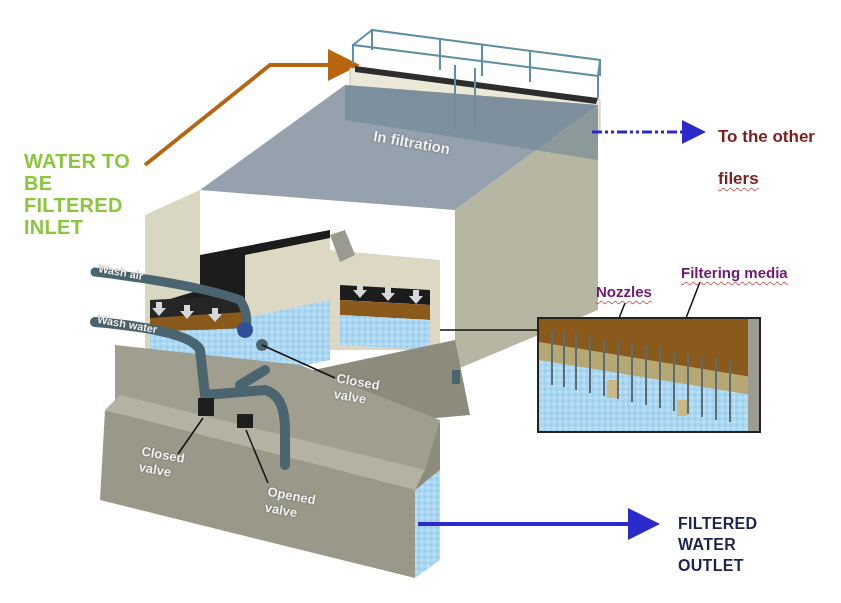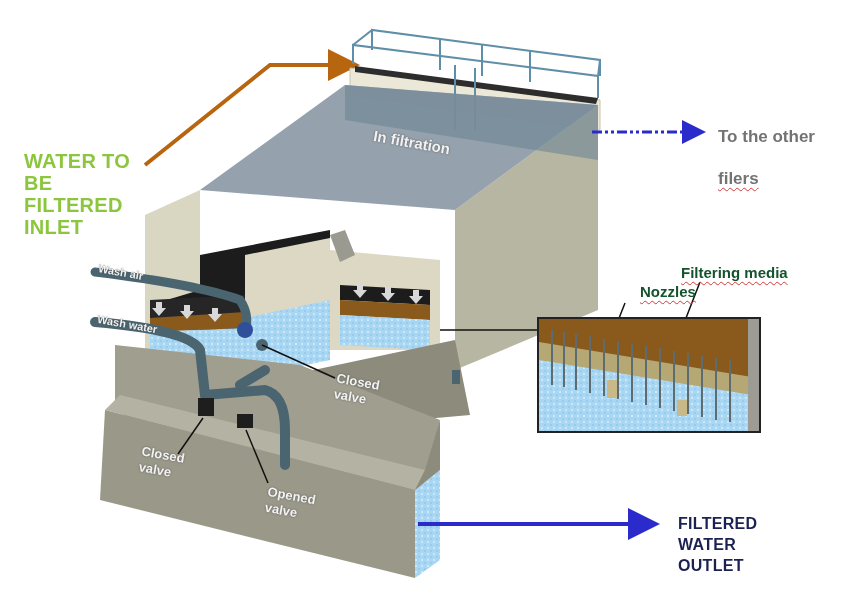--- a/index.html
+++ b/index.html
@@ -1,23 +1,23 @@
 <!DOCTYPE html>
 <html><head>
 <meta charset="utf-8">
 <style>
   html, body { margin: 0; padding: 0; background: #ffffff; }
   body { width: 841px; height: 603px; position: relative; overflow: hidden; font-family: "Liberation Sans", sans-serif; }
   #stage { position: absolute; left: 0; top: 0; width: 841px; height: 603px; }
   .lbl { position: absolute; font-family: "Liberation Sans", sans-serif; font-weight: bold; white-space: pre-line; }
   .inlet { left: 24px; top: 150px; font-size: 20px; line-height: 22px; color: #8cc63f; letter-spacing: 0.3px; }
-  .other { left: 718px; top: 105px; font-size: 17px; line-height: 21px; color: #737373; }
+  .other { left: 718px; top: 105px; font-size: 17px; line-height: 21px; color: #7f1d1d; }
   .outlet { left: 678px; top: 513px; font-size: 16px; line-height: 21px; color: #1b2252; letter-spacing: 0.3px; }
-  .navy { color: #14532d; font-size: 15px; }
-  .nozzles { left: 596px; top: 283px; margin-left: 44px; }
+  .navy { color: #701a75; font-size: 15px; }
+  .nozzles { left: 596px; top: 283px; }
   .media { left: 681px; top: 264px; }
   .squig { text-decoration: underline wavy #d23b3b; text-decoration-thickness: 1px; text-underline-offset: 3px; }
   .w { color: #f2f2f2; font-weight: bold; font-size: 13px; line-height: 16px; text-shadow: 0 0 2px #555; position: absolute; }
   .infil { left: 375px; top: 128px; font-size: 15px; transform: rotate(10deg); transform-origin: left top; }
   .cv1 { left: 335px; top: 374px; transform: rotate(10deg); }
   .cv2 { left: 140px; top: 447px; transform: rotate(10deg); }
   .ov { left: 266px; top: 488px; transform: rotate(10deg); }
   .ribbon { font-size: 11px; color: #f3f3f3; font-weight: bold; position: absolute; text-shadow: 0 0 1px #333; }
   .wa { left: 98px; top: 266px; transform: rotate(10deg); }
   .ww { left: 97px; top: 318px; transform: rotate(10deg); }

